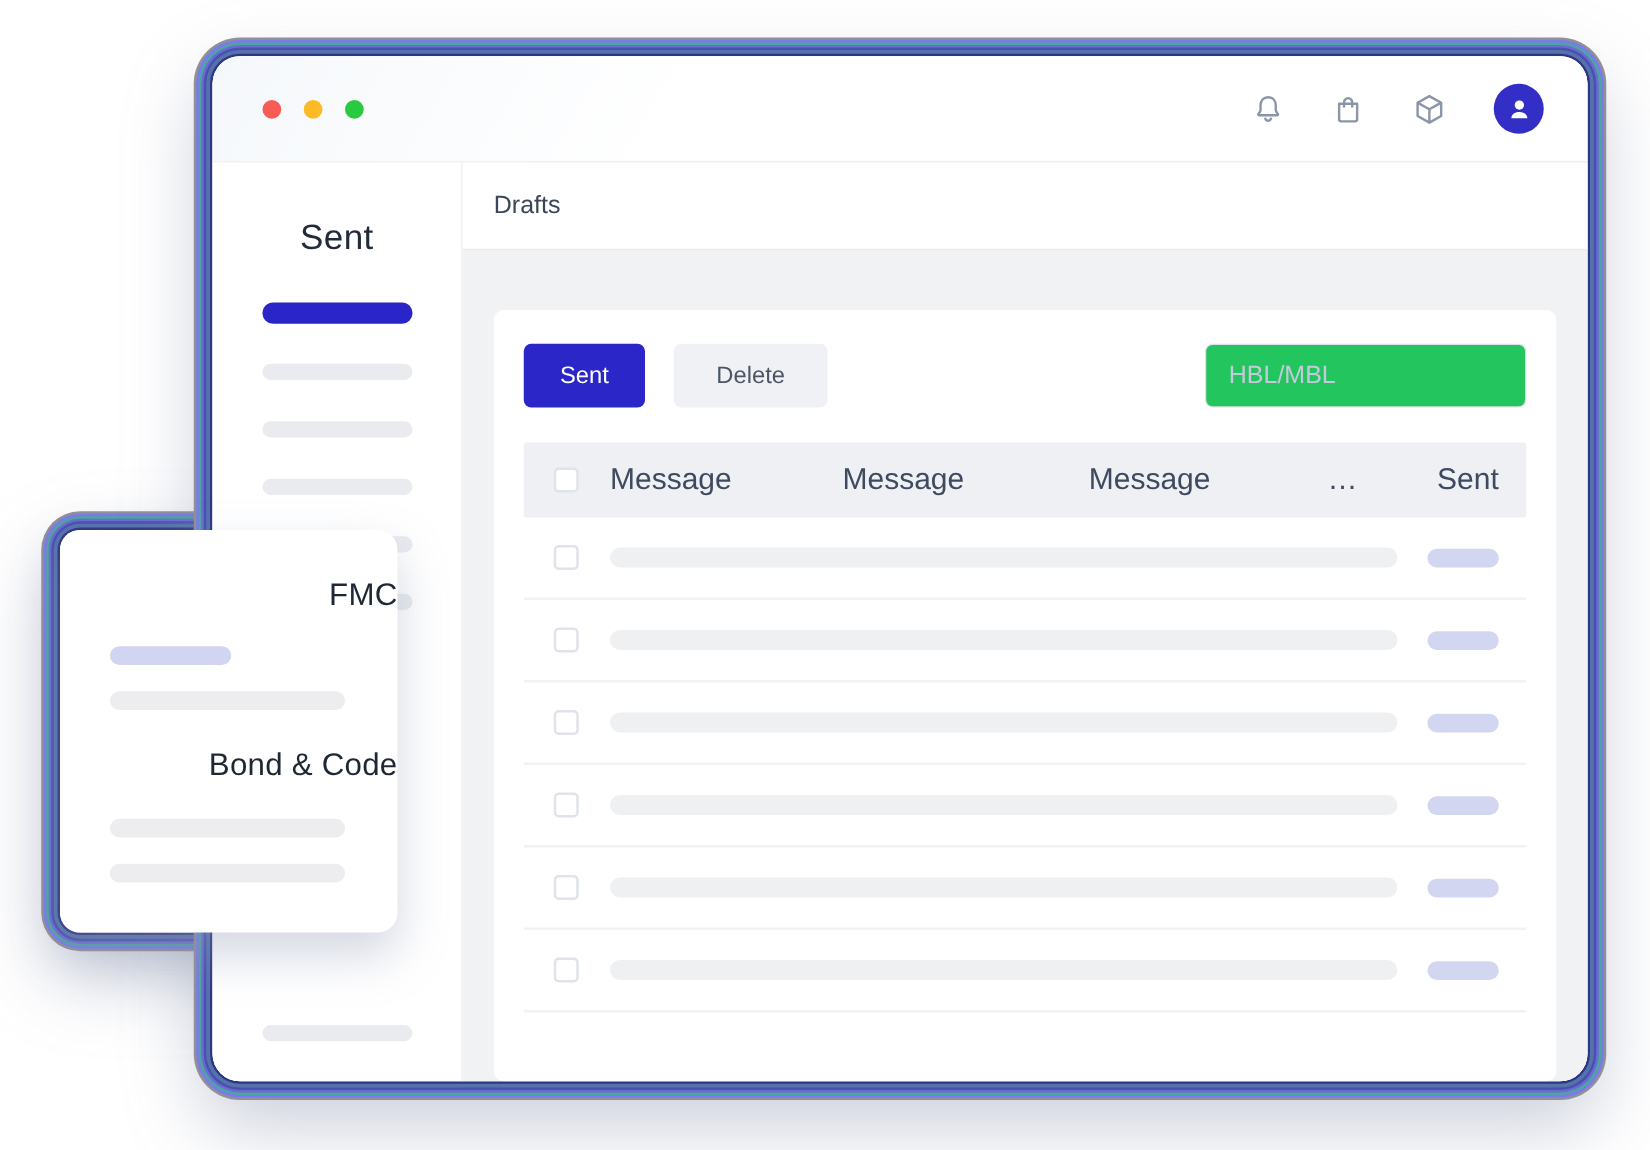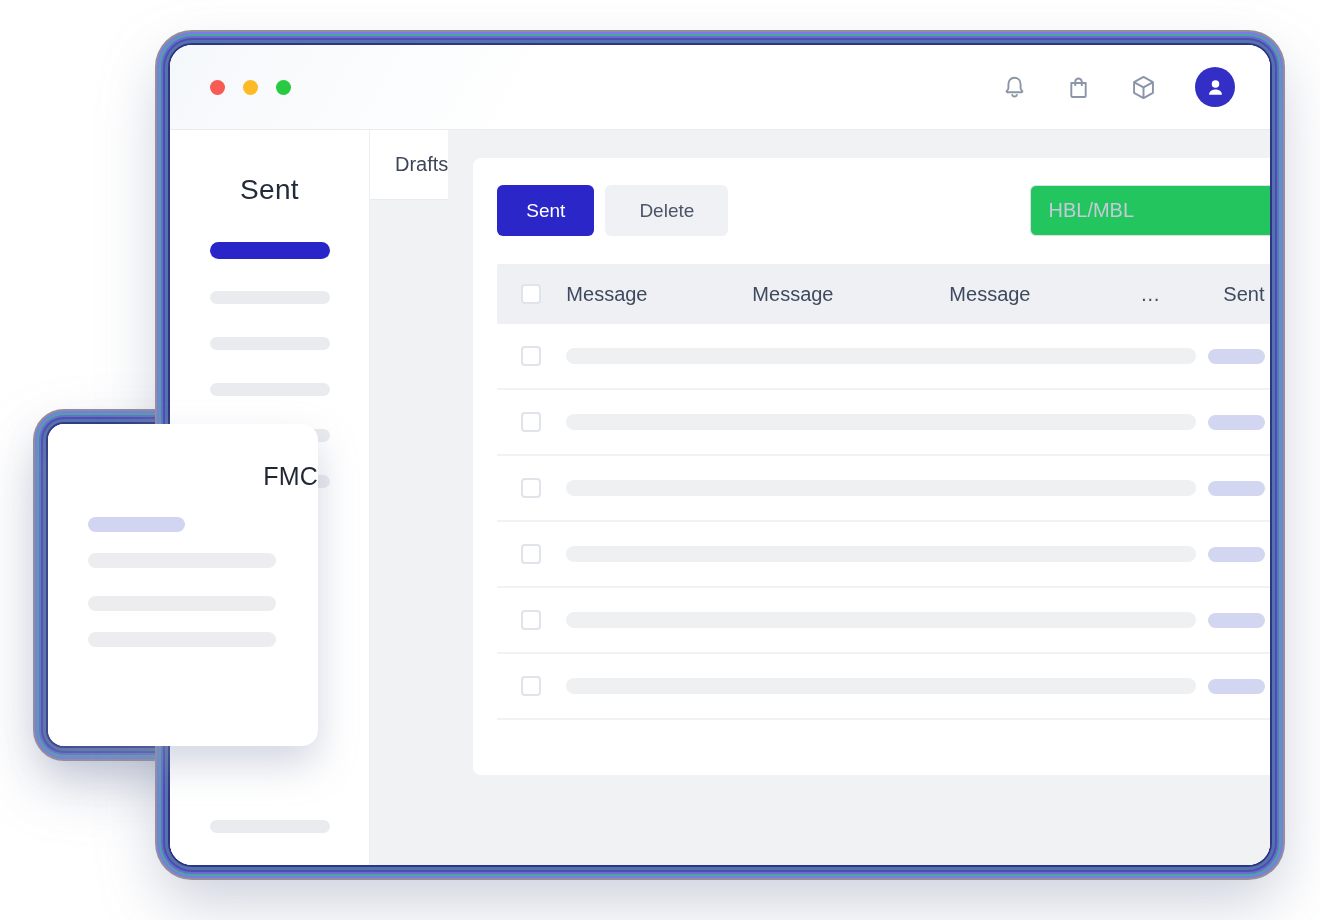--- a/index.html
+++ b/index.html
@@ -67,50 +67,50 @@
   }
   .side-skel {
     position:absolute; left:40px; width:120px; height:13px;
     border-radius:7px; background:#e9ebef;
   }
   .ss1 { top:161px; } .ss2 { top:207px; } .ss3 { top:253px; }
   .ss4 { top:299px; } .ss5 { top:345px; }
   .ss-bottom { top:690px; }
 
   
-  .main { flex:1; display:flex; flex-direction:row; background:#f1f2f4; min-width:0; }
+  .main { flex:1; display:flex; flex-direction:column; background:#f1f2f4; min-width:0;gap:20px; }
   .main-header {
     height:70px; flex:none; background:#fff; border-bottom:1px solid #e9ebef;
     display:flex; align-items:center; padding-left:25px; box-sizing:border-box;
     font-size:20px; color:#3d4659;
   }
   .content { flex:1; padding:28px 25px 20px 25px; box-sizing:border-box; }
   .tcard {
     background:#fff; border-radius:8px; height:617px;
     padding:27px 24px 0 24px; box-sizing:border-box;
   }
 
   
   .toolbar { display:flex; align-items:center; height:51px; margin-bottom:28px; }
   .btn { height:51px; border:none; border-radius:6px; font-size:19px;
          font-family:"Liberation Sans",sans-serif; cursor:pointer; }
   .btn-sent   { width:97px;  background:#2b26c7; color:#ffffff; }
-  .btn-delete { width:123px; background:#f0f1f4; color:#4b5566; margin-left:11px; }
+  .btn-delete { width:123px; background:#f0f1f4; color:#4b5566; margin-left:23px; }
   .search {
     margin-left:auto; width:257px; height:51px; box-sizing:border-box;
     border:1px solid #dde0e9; border-radius:6px; background:#22c55e;
     font-size:20px; padding:0 18px; color:#3d4659;
     font-family:"Liberation Sans",sans-serif;
   }
   .search::placeholder { color:#c5cada; }
 
   
   .thead {
     height:60px; background:#eef0f3; border-radius:2px;
-    display:flex; align-items:center; font-size:20px; color:#3f4a60;
+    display:flex; align-items:center; font-size:24px; color:#3f4a60;
     padding:0 22px 0 24px; box-sizing:border-box;
   }
   .checkbox {
     width:20px; height:20px; flex:none; background:#fff;
     border:2px solid #e0e3ea; border-radius:4px; box-sizing:border-box; cursor:pointer;
   }
   .h1 { margin-left:25px; width:186px; }
   .h2 { width:197px; }
   .h3 { width:191px; }
   .h4 { width:83px; }
@@ -266,15 +266,16 @@
       </div>
     </div>
 
   </div>
 </div>
 
 <div class="float-card">
   <div class="fc-title">FMC</div>
   <div class="fc-pill fc-lav"></div>
   <div class="fc-pill fc-gray1"></div>
+  <div class="fc-title fc-title2">Bond &amp; Code</div>
   <div class="fc-pill fc-gray2"></div>
   <div class="fc-pill fc-gray3"></div>
 </div>
 
 </body></html>

